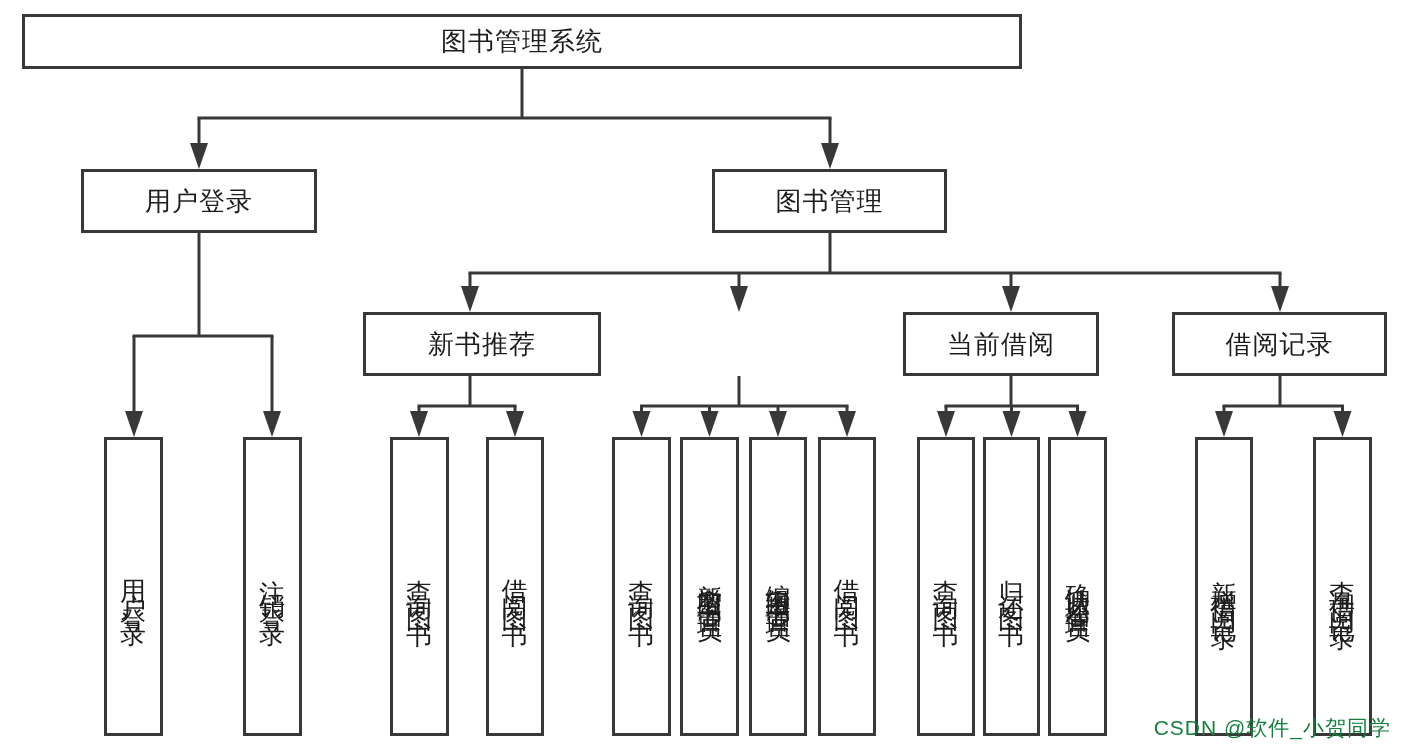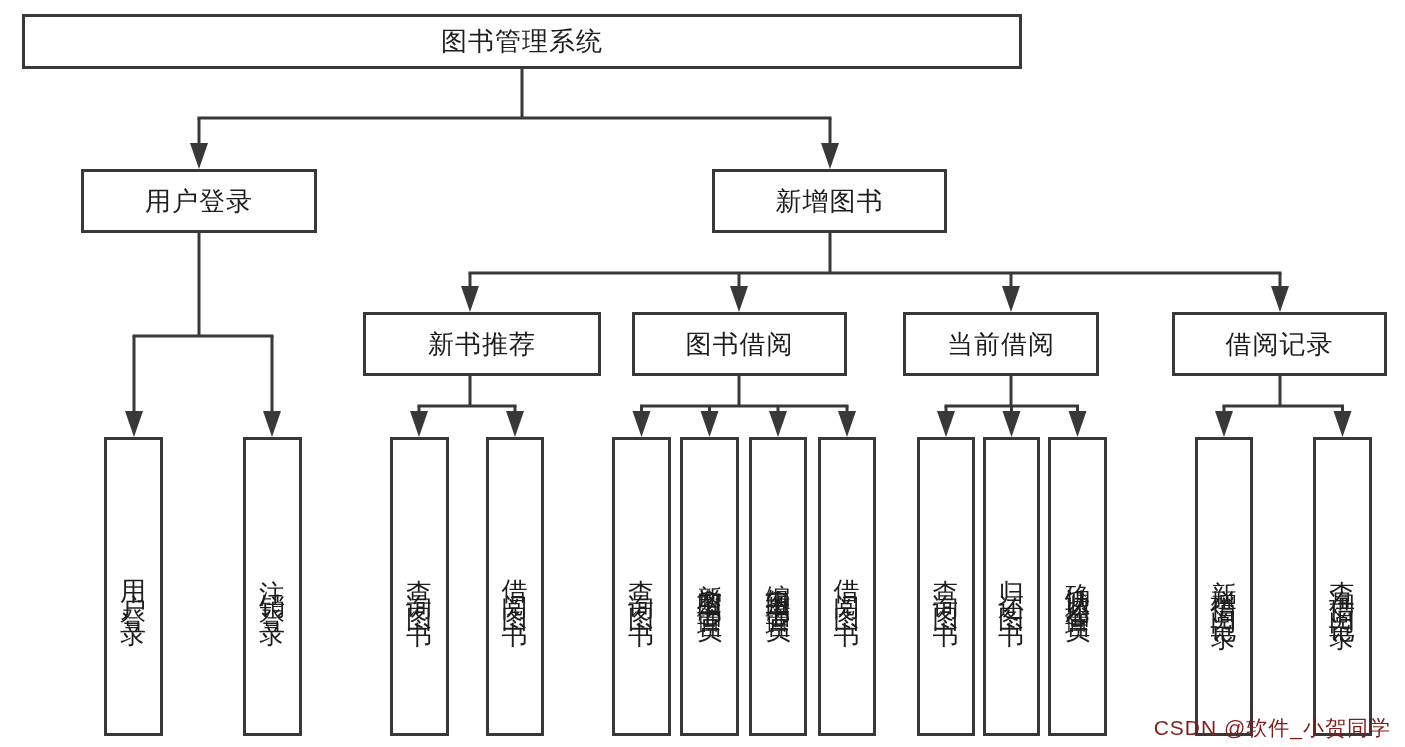--- a/index.html
+++ b/index.html
@@ -67,21 +67,21 @@
     letter-spacing: 5px;
   }
   .vtext.mid {
     letter-spacing: 9px;
   }
   #watermark {
     position: absolute;
     right: 14px;
     bottom: 5px;
     font-size: 21px;
-    color: #7f1d1d;
+    color: #15803d;
     letter-spacing: 1px;
     z-index: 5;
     white-space: nowrap;
   }
 </style>
 </head>
 <body>
 
 <div id="canvas">
 
@@ -162,29 +162,26 @@
   </svg>
 
   <div class="hbox" style="left:22px; top:14px; width:1000px; height:55px;">
     <span class="label">图书管理系统</span>
   </div>
 
   <div class="hbox" style="left:81px; top:169px; width:236px; height:64px;">
     <span class="label">用户登录</span>
   </div>
   <div class="hbox" style="left:712px; top:169px; width:235px; height:64px;">
-    <span class="label">新增图书</span>
+    <span class="label">图书管理</span>
   </div>
 
   <div class="hbox" style="left:363px; top:312px; width:238px; height:64px;">
     <span class="label">新书推荐</span>
   </div>
-  <div class="hbox" style="left:632px; top:312px; width:215px; height:64px;">
-    <span class="label">图书借阅</span>
-  </div>
   <div class="hbox" style="left:903px; top:312px; width:196px; height:64px;">
     <span class="label">当前借阅</span>
   </div>
   <div class="hbox" style="left:1172px; top:312px; width:215px; height:64px;">
     <span class="label">借阅记录</span>
   </div>
 
   <div class="vbox" style="left:104px; top:437px; width:59px; height:299px;">
     <span class="vtext">用户登录</span>
   </div>

